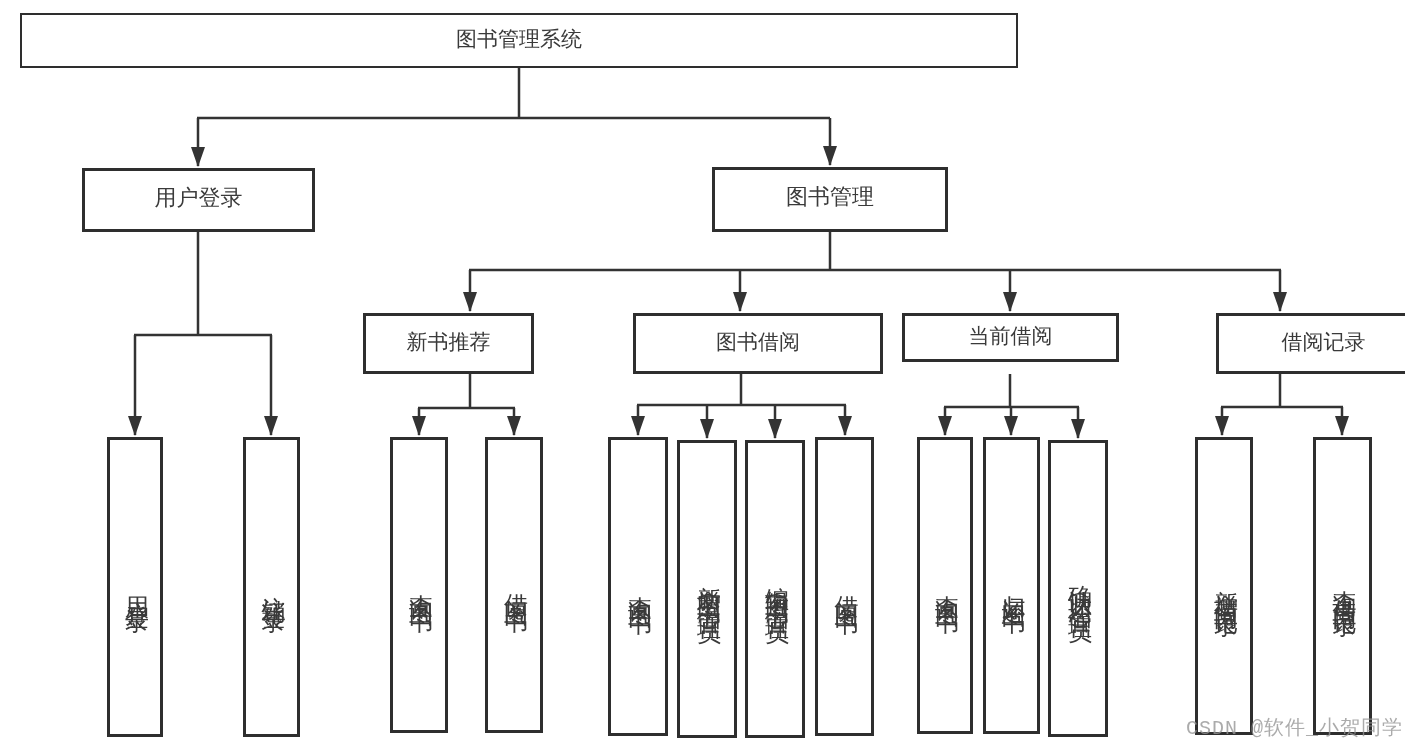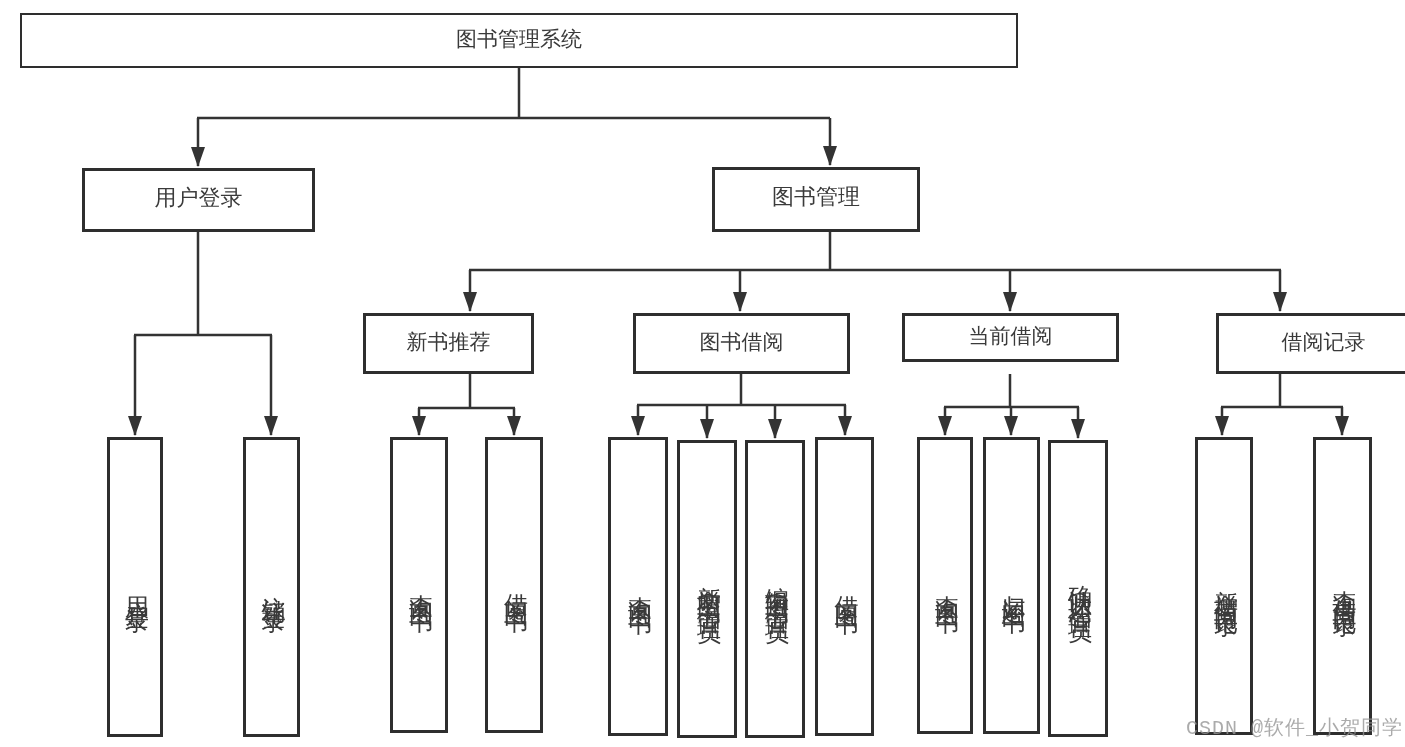--- a/index.html
+++ b/index.html
@@ -101,24 +101,24 @@
         <path d="M1280,374 L1280,407 M1221,407 L1343,407"></path>
         <path d="M1222,407 L1222,435" marker-end="url(#arrow)"></path>
         <path d="M1342,407 L1342,435" marker-end="url(#arrow)"></path>
       </g>
     </g>
   </svg>
 
   <div class="node root" style="left:20px;top:13px;width:998px;height:55px;">图书管理系统</div>
 
   <div class="node lvl2" style="left:82px;top:168px;width:233px;height:64px;">用户登录</div>
-  <div class="node lvl2" style="left:712px;top:167px;width:208px;height:65px;">图书管理</div>
+  <div class="node lvl2" style="left:712px;top:167px;width:236px;height:65px;">图书管理</div>
 
   <div class="node lvl3" style="left:363px;top:313px;width:171px;height:61px;">新书推荐</div>
-  <div class="node lvl3" style="left:633px;top:313px;width:217px;height:61px;">图书借阅</div>
+  <div class="node lvl3" style="left:633px;top:313px;width:250px;height:61px;">图书借阅</div>
   <div class="node lvl3" style="left:902px;top:313px;width:217px;height:49px;">当前借阅</div>
   <div class="node lvl3" style="left:1216px;top:313px;width:215px;height:61px;">借阅记录</div>
 
   <div class="node leaf" style="left:107px;top:437px;width:56px;height:300px;">用户登录</div>
   <div class="node leaf" style="left:243px;top:437px;width:57px;height:300px;">注销登录</div>
 
   <div class="node leaf" style="left:390px;top:437px;width:58px;height:296px;">查询图书</div>
   <div class="node leaf" style="left:485px;top:437px;width:58px;height:296px;">借阅图书</div>
 
   <div class="node leaf" style="left:608px;top:437px;width:60px;height:299px;">查询图书</div>

